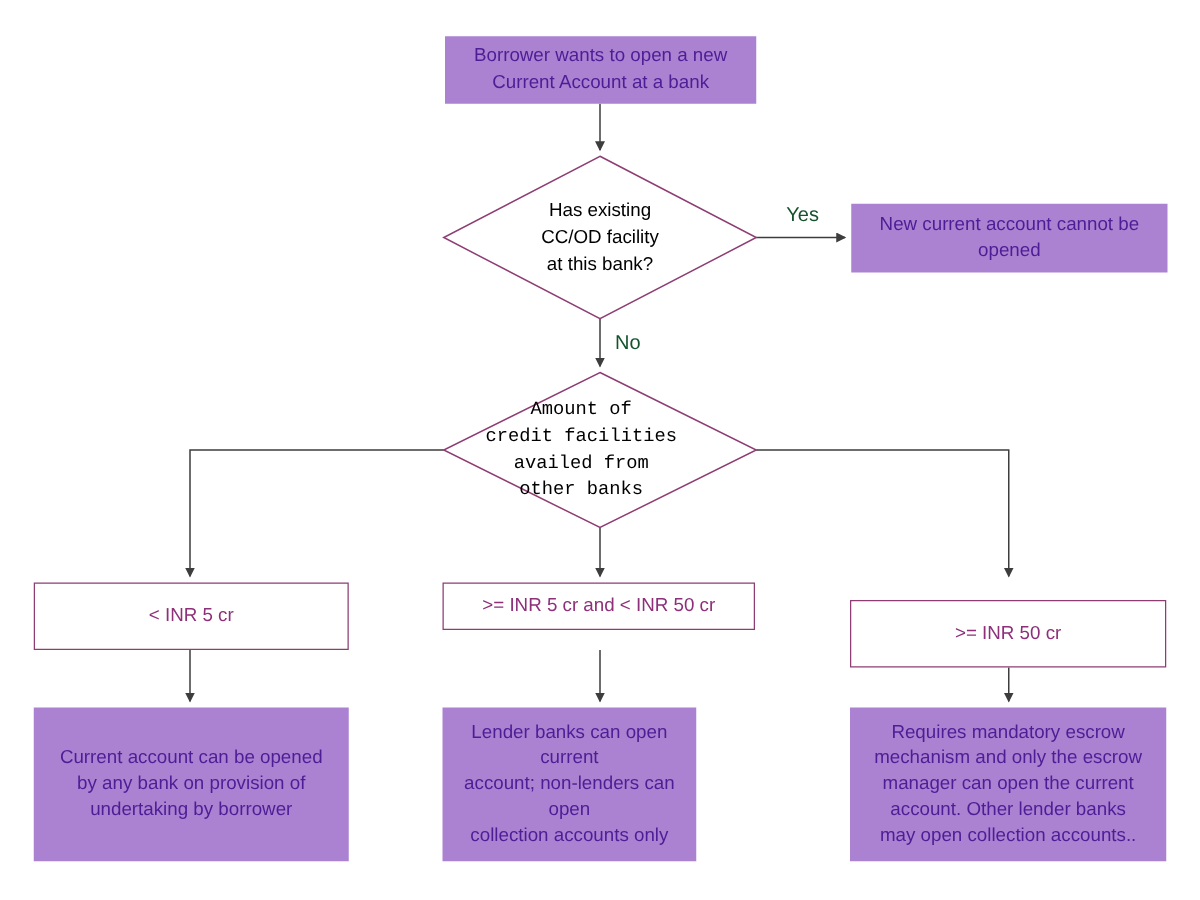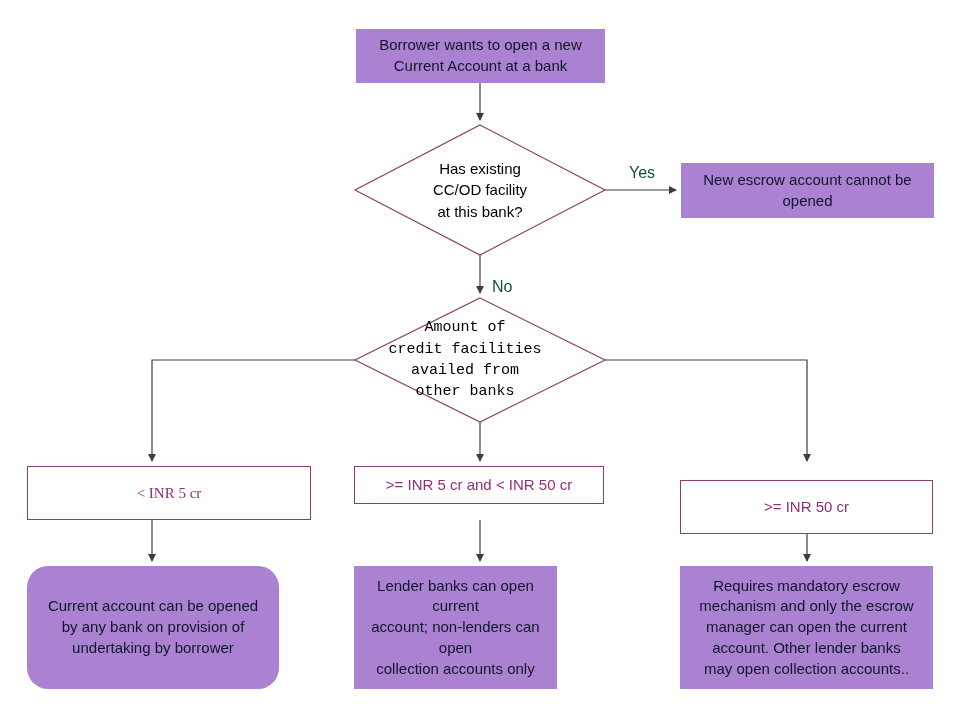--- a/index.html
+++ b/index.html
@@ -26,21 +26,21 @@
     display: flex;
     align-items: center;
     justify-content: center;
     text-align: center;
     font-size: 15px;
     line-height: 1.38;
     white-space: pre-line;
   }
   .filled {
     background: #ab82d2;
-    color: #0f172a;
+    color: #4c1d95;
   }
   .outlined {
     background: #ffffff;
     border: 1px solid #8e3d72;
     color: #8e2f7a;
   }
   .diamond-label {
     position: absolute;
     box-sizing: border-box;
     display: flex;
@@ -53,30 +53,30 @@
     color: #000000;
   }
   .edge-label {
     position: absolute;
     font-size: 16px;
     color: #14532d;
   }
   
   #node-start        { left: 356px; top: 29px;  width: 249px; height: 54px; padding: 0 14px; }
   #node-cannot-open  { left: 681px; top: 163px; width: 253px; height: 55px; padding: 0 14px; }
-  #cond-lt-5cr       { left: 27px;  top: 466px; width: 284px; height: 54px; font-family: Liberation Serif, serif; }
+  #cond-lt-5cr       { left: 27px;  top: 466px; width: 252px; height: 54px; }
   #cond-5-to-50cr    { left: 354px; top: 466px; width: 250px; height: 38px; text-align: center; }
   #cond-gte-50cr     { left: 680px; top: 466px; width: 253px; height: 54px; margin-top: 14px; }
-  #result-lt-5cr     { left: 27px;  top: 566px; width: 252px; height: 123px; padding: 0 10px; border-radius: 21px; }
+  #result-lt-5cr     { left: 27px;  top: 566px; width: 252px; height: 123px; padding: 0 10px; }
   #result-5-to-50cr  { left: 354px; top: 566px; width: 203px; height: 123px; padding: 0 10px; }
   #result-gte-50cr   { left: 680px; top: 566px; width: 253px; height: 123px; padding: 14px 6px; }
   #decision-ccod-label   { left: 395px; top: 148px; width: 170px; height: 84px; }
   #decision-amount-label { left: 385px; top: 316px; width: 160px; height: 88px; font-family: Liberation Mono, monospace; }
   #edge-label-yes { left: 629px; top: 164px; }
-  #edge-label-no  { left: 492px; top: 278px; }
+  #edge-label-no  { left: 492px; top: 266px; }
 </style>
 </head>
 <body>
 
 <div id="canvas">
 
   <svg id="connectors" viewBox="0 0 960 720" xmlns="http://www.w3.org/2000/svg">
     <defs>
       <marker id="arrow" markerWidth="9" markerHeight="9" refX="7" refY="4" orient="auto" markerUnits="userSpaceOnUse">
         <path d="M0,0 L8,4 L0,8 Z" fill="#3d3d3d"></path>
@@ -93,21 +93,21 @@
     <line x1="480" y1="520" x2="480" y2="561" stroke="#3d3d3d" stroke-width="1.2" marker-end="url(#arrow)"></line>
     <line x1="807" y1="520" x2="807" y2="561" stroke="#3d3d3d" stroke-width="1.2" marker-end="url(#arrow)"></line>
 
     <polygon points="480,125 605,190 480,255 355,190" fill="#ffffff" stroke="#8e3d72" stroke-width="1.2"></polygon>
     <polygon points="480,298 605,360 480,422 355,360" fill="#ffffff" stroke="#8e3d72" stroke-width="1.2"></polygon>
   </svg>
 
   <div class="node filled" id="node-start">Borrower wants to open a new
 Current Account at a bank</div>
 
-  <div class="node filled" id="node-cannot-open">New escrow account cannot be
+  <div class="node filled" id="node-cannot-open">New current account cannot be
 opened</div>
 
   <div class="diamond-label" id="decision-ccod-label">Has existing
 CC/OD facility
 at this bank?</div>
 
   <div class="diamond-label" id="decision-amount-label">Amount of
 credit facilities
 availed from
 other banks</div>

